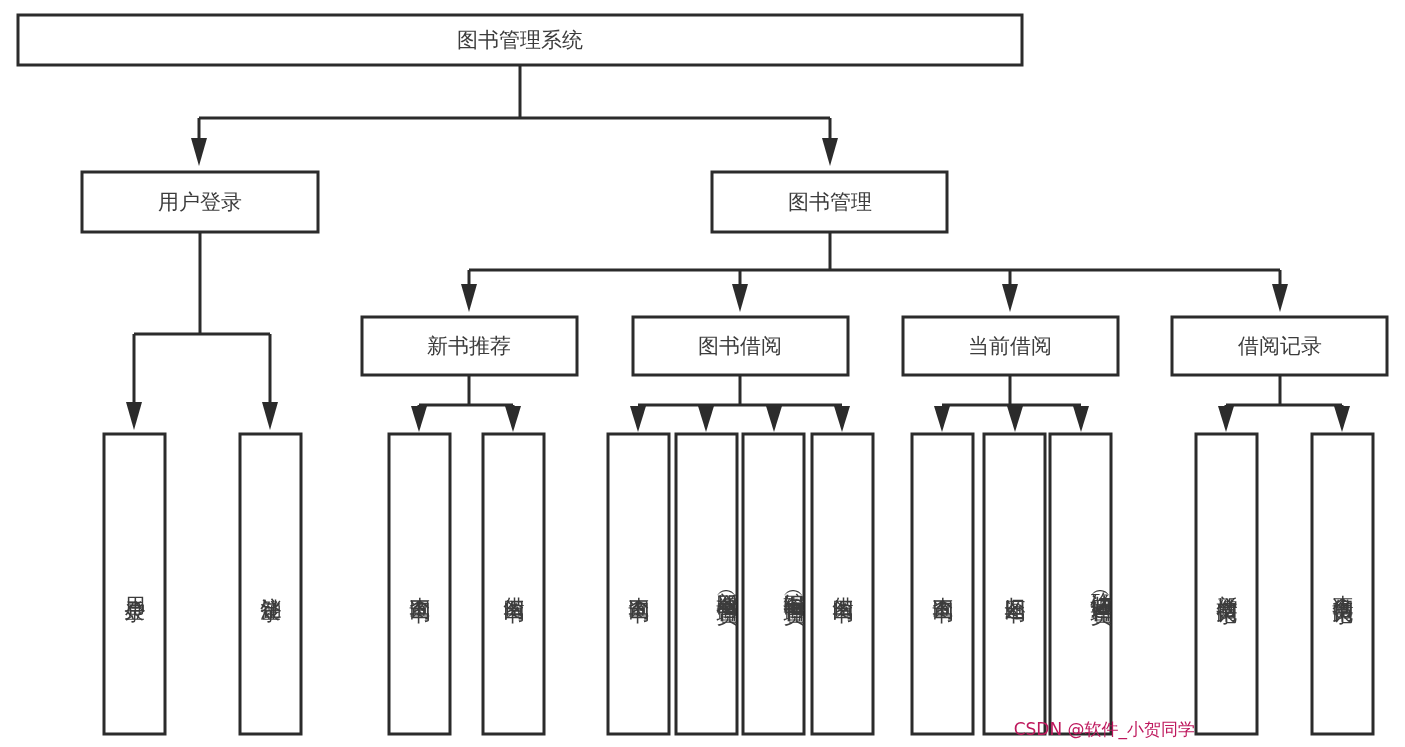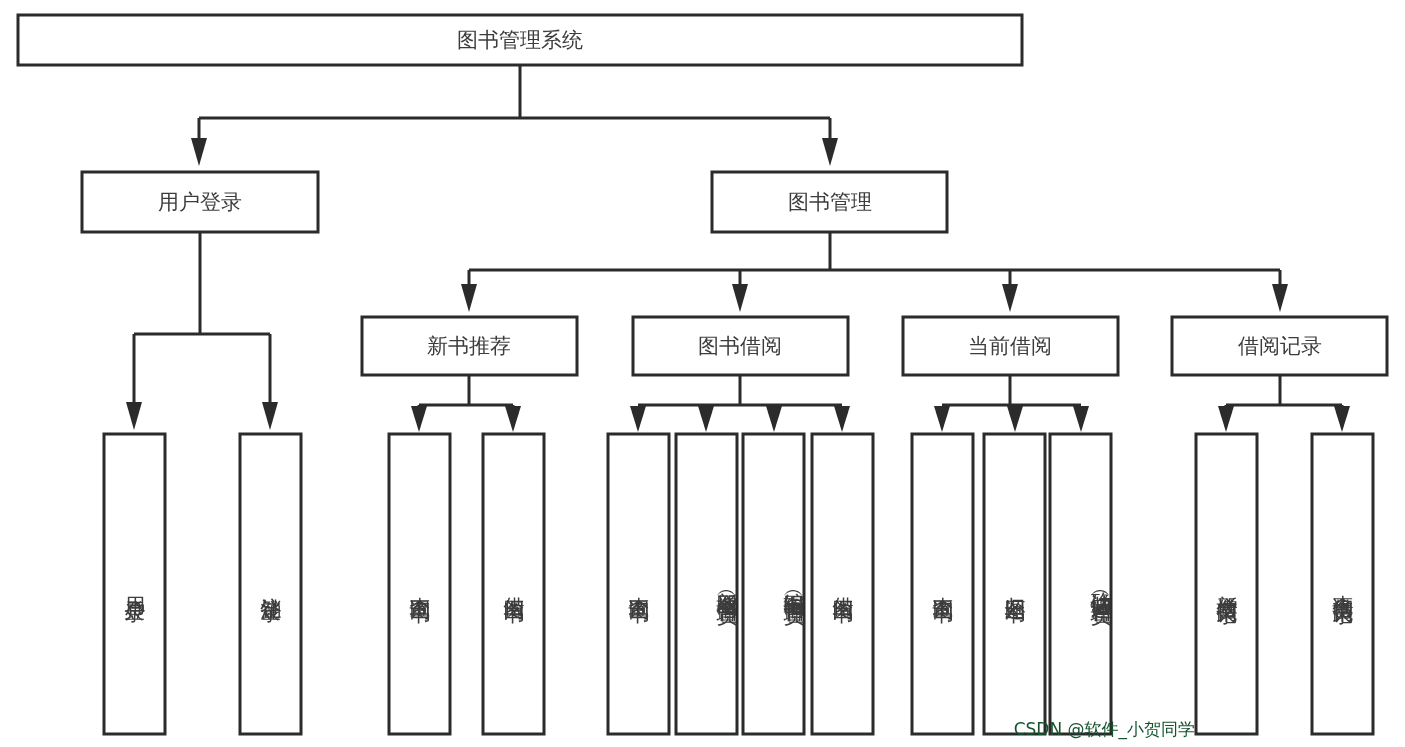--- a/index.html
+++ b/index.html
@@ -62,21 +62,21 @@
     white-space: nowrap;
     text-align: center;
     pointer-events: none;
   }
   .watermark {
     position: absolute;
     right: 8px;
     bottom: 6px;
     font-family: "DejaVu Sans", "Liberation Sans", sans-serif;
     font-size: 17px;
-    color: #14532d;
+    color: #be185d;
     white-space: nowrap;
   }
 </style>
 </head>
 <body>
 
 <div id="diagram-root">
 
   <svg class="diagram-canvas" viewBox="0 0 1405 747">
 

